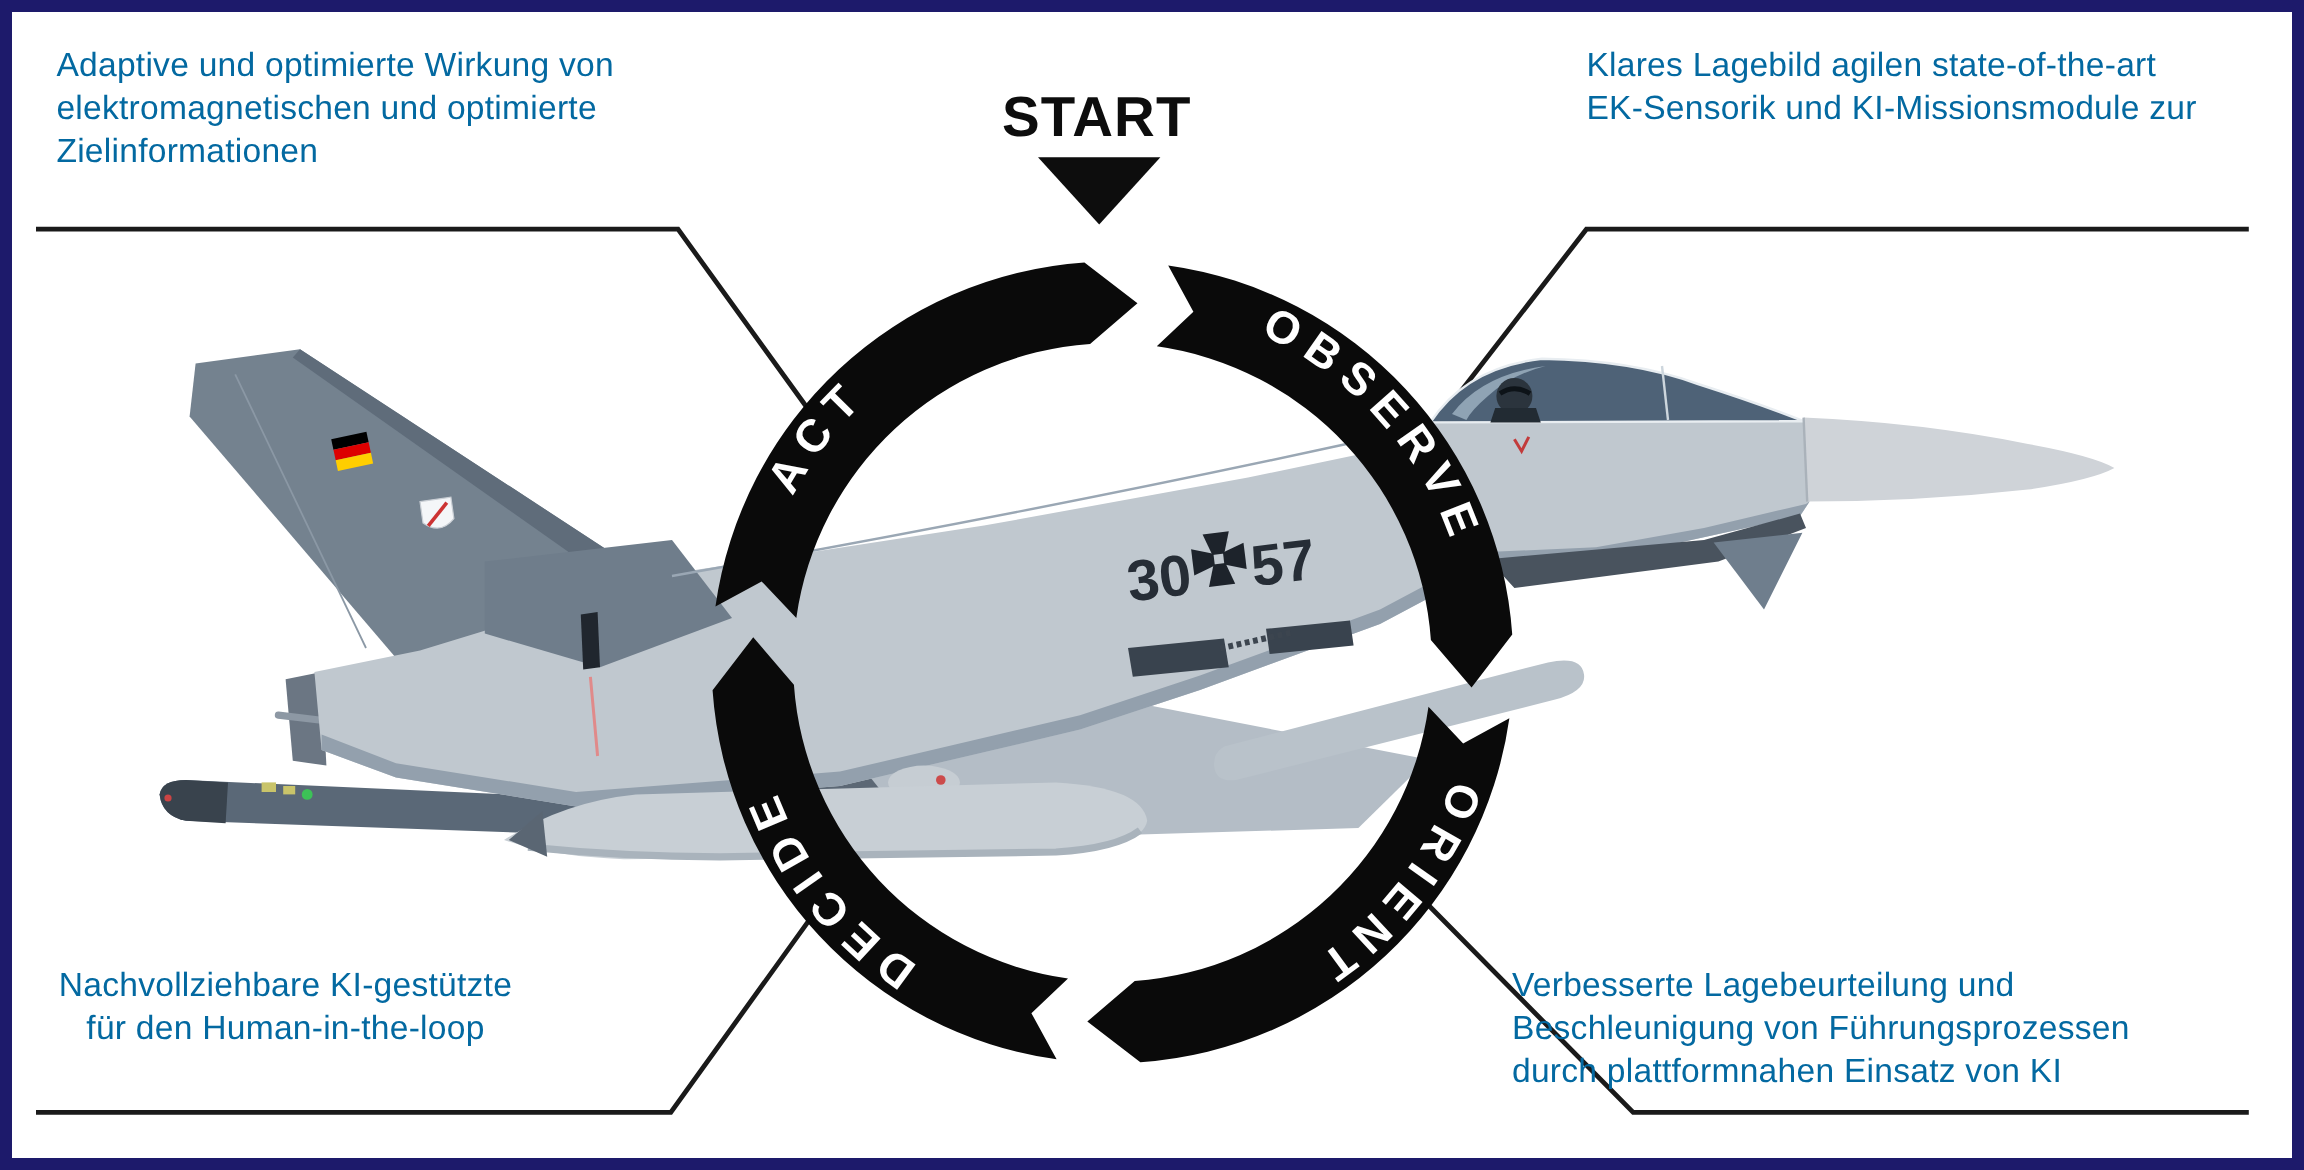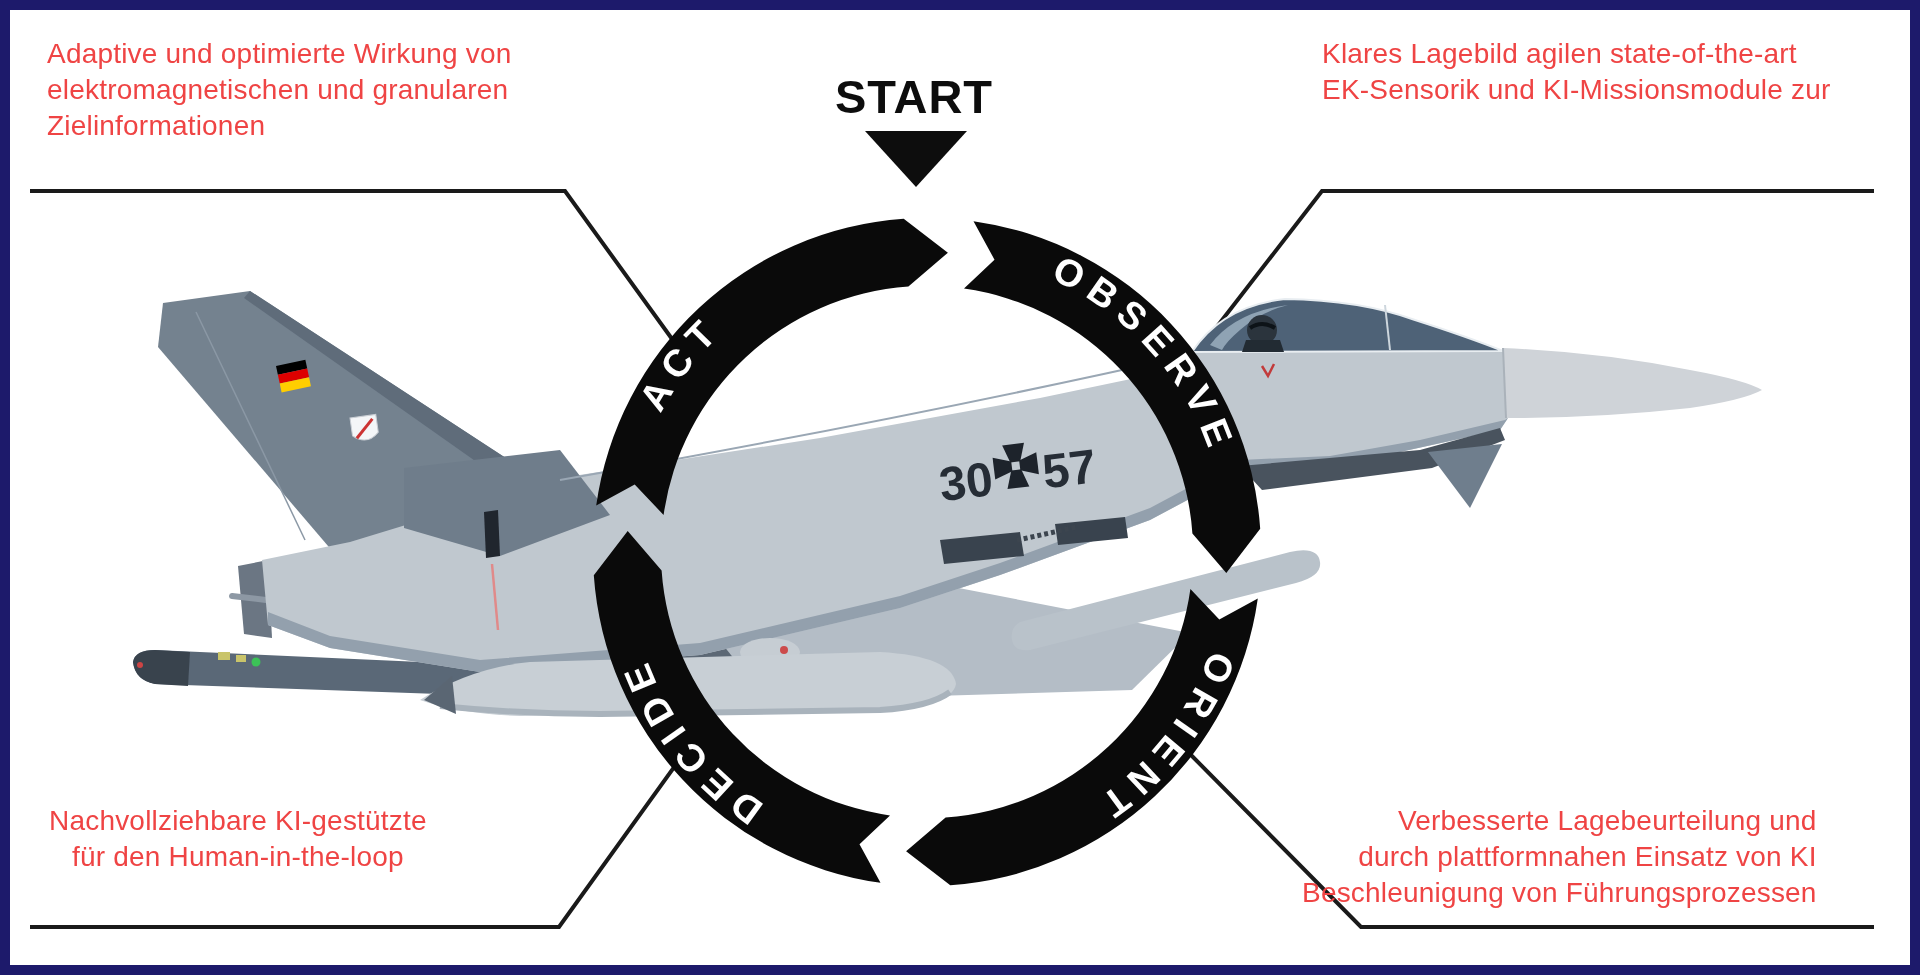--- a/index.html
+++ b/index.html
@@ -5,28 +5,28 @@
   html,body{margin:0;padding:0;background:#fff;overflow:hidden;}
   .page{
     position:relative;width:1920px;height:975px;background:#ffffff;
     box-shadow:inset 0 0 0 10px #1d1a6b;
     font-family:"Liberation Sans", sans-serif;
   }
   .diagram-svg{position:absolute;left:0;top:0;width:1920px;height:975px;}
   .note{
     position:absolute;
     font:400 28px/36px "Liberation Sans", sans-serif;
-    color:#ef4444;
+    color:#0369a1;
     white-space:nowrap;
     letter-spacing:0.2px;
   }
   .note-tl{left:47px;top:36px;}
   .note-tr{left:1322px;top:36px;}
   .note-bl{left:49px;top:803px;text-align:center;}
-  .note-br{left:1302px;top:803px;text-align:right;}
+  .note-br{left:1260px;top:803px;}
   .ring-label{
     font-family:"Liberation Sans", sans-serif;
     font-weight:bold;font-size:38px;letter-spacing:9px;fill:#ffffff;
   }
   .start-label{
     font-family:"Liberation Sans", sans-serif;
     font-weight:bold;font-size:47px;letter-spacing:1px;fill:#0d0d0d;
   }
   .tail-code{
     font-family:"Liberation Sans", sans-serif;
@@ -143,33 +143,33 @@
     <text class="ring-label">
       <textPath href="#loopTextPath" startOffset="64.3%" text-anchor="middle" dy="13">DECIDE</textPath>
     </text>
     <text class="ring-label">
       <textPath href="#loopTextPath" startOffset="85.4%" text-anchor="middle" dy="13">ACT</textPath>
     </text>
   </svg>
 
   <div class="note note-tl">
     <div>Adaptive und optimierte Wirkung von</div>
-    <div>elektromagnetischen und granularen</div>
+    <div>elektromagnetischen und optimierte</div>
     <div>Zielinformationen</div>
   </div>
 
   <div class="note note-tr">
     <div>Klares Lagebild agilen state-of-the-art</div>
     <div>EK-Sensorik und KI-Missionsmodule zur</div>
   </div>
 
   <div class="note note-bl">
     <div>Nachvollziehbare KI-gestützte</div>
     <div>für den Human-in-the-loop</div>
   </div>
 
   <div class="note note-br">
     <div>Verbesserte Lagebeurteilung und</div>
+    <div>Beschleunigung von Führungsprozessen</div>
     <div>durch plattformnahen Einsatz von KI</div>
-    <div>Beschleunigung von Führungsprozessen</div>
   </div>
 
 </div>
 
 </body></html>

